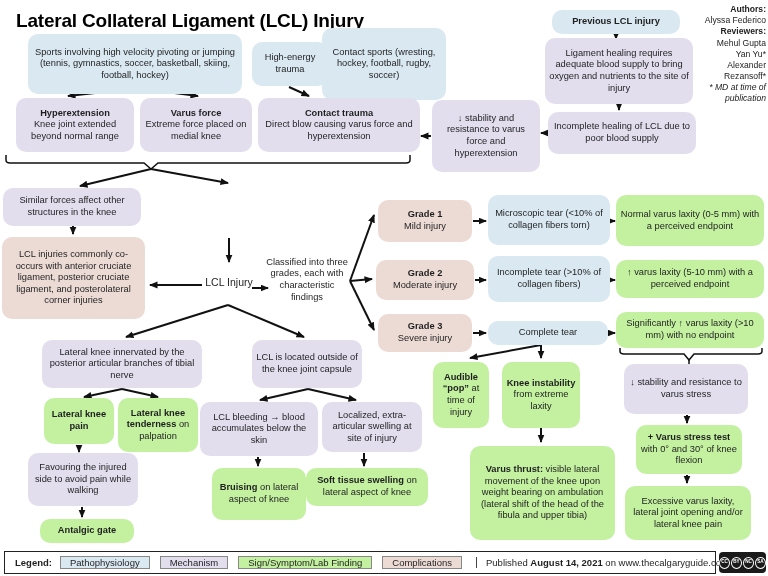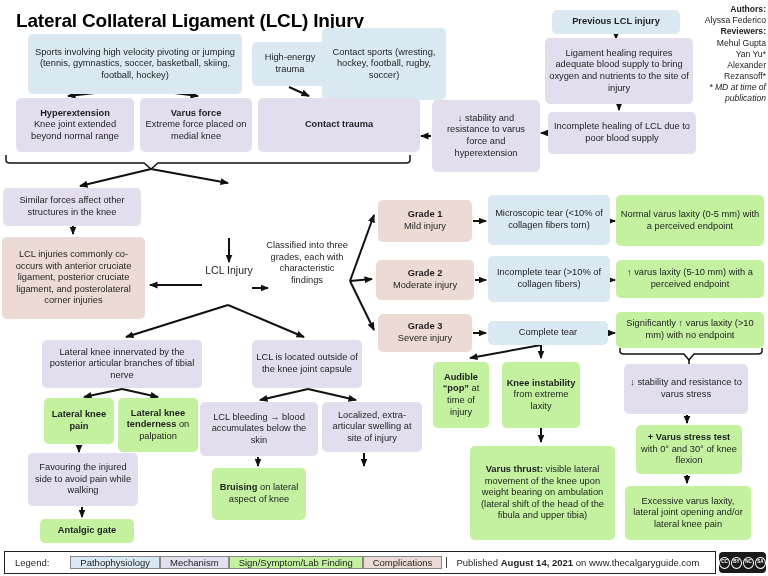--- a/index.html
+++ b/index.html
@@ -5,37 +5,37 @@
   html,body{margin:0;padding:0;background:#fff;}
   .canvas{position:relative;width:768px;height:576px;background:#fff;overflow:hidden;
           font-family:"Liberation Sans","DejaVu Sans",sans-serif;color:#1f1f1f;}
   .title{position:absolute;left:8px;top:2px;margin:8px;font-size:19px;font-weight:bold;color:#000;letter-spacing:-0.2px;}
   .credits{position:absolute;top:4px;right:2px;width:78px;text-align:right;font-size:8.6px;line-height:1.3;color:#222;}
   .credits .b{font-weight:bold;}
   .credits .i{font-style:italic;}
   .arrows{position:absolute;left:0;top:0;z-index:0;}
   .ar{stroke:#111;stroke-width:2;fill:none;marker-end:url(#ah);}
   .br{stroke:#111;stroke-width:1.5;fill:none;}
-  .box{position:absolute;z-index:1;border-radius:5px;display:flex;flex-direction:column;
+  .box{position:absolute;z-index:1;border-radius:10px;display:flex;flex-direction:column;
        align-items:center;justify-content:center;text-align:center;
        font-size:9.3px;line-height:1.24;padding:8px 4px;box-sizing:border-box;}
   .t{width:100%;}
   .b{font-weight:bold;}
   .p{background:var(--pathophysiology);}
   .m{background:var(--mechanism);}
   .g{background:var(--sign);}
   .c{background:var(--complication);}
-  .freetext{position:absolute;z-index:1;display:flex;align-items:flex-start;justify-content:center;
+  .freetext{position:absolute;z-index:1;display:flex;align-items:center;justify-content:center;
             text-align:center;font-size:9.3px;line-height:1.25;box-sizing:border-box;}
   .lclhead{font-weight:normal;font-size:10.5px;line-height:1.3;}
   .legend{position:absolute;left:4px;top:551px;width:712px;height:23px;z-index:2;
           border:1.5px solid #222;box-sizing:border-box;display:flex;align-items:center;
           font-size:9.5px;background:#fff;}
-  .ll{padding:0 21px 0 10px;font-weight:normal;}
-  .cell{border:1px solid #888;padding:0 9px;margin-right:0;white-space:nowrap;}
+  .ll{padding:0 8px 0 10px;font-weight:bold;}
+  .cell{border:1px solid #888;padding:0 9px;margin-right:10px;white-space:nowrap;}
   .pub{border-left:1.2px solid #444;margin-left:4px;padding-left:9px;white-space:nowrap;}
   .ccbadge{position:absolute;right:2px;top:552px;width:47px;height:21px;z-index:2;background:#1a1a1a;
            border-radius:4px;display:flex;align-items:center;justify-content:center;gap:1px;}
   .ccc{width:10px;height:10px;border:1px solid #fff;border-radius:50%;color:#fff;
        font-size:4.6px;display:flex;align-items:center;justify-content:center;
        text-transform:uppercase;font-weight:bold;line-height:1;}
 </style>
 </head>
 <body>
 
@@ -126,20 +126,21 @@
     </div>
   <div class="box m" style="left:140px;top:98px;width:112px;height:54px">
       <div class="t">
         <div class="b">Varus force</div>
         <div>Extreme force placed on medial knee</div>
       </div>
     </div>
   <div class="box m" style="left:258px;top:98px;width:162px;height:54px">
       <div class="t">
         <div class="b">Contact trauma</div>
+        <div>Direct blow causing varus force and hyperextension</div>
       </div>
     </div>
   <div class="box m" style="left:432px;top:100px;width:108px;height:72px">
       <div class="t">↓ stability and resistance to varus force and hyperextension</div>
     </div>
   <div class="box m" style="left:548px;top:112px;width:148px;height:42px">
       <div class="t">Incomplete healing of LCL due to poor blood supply</div>
     </div>
 
   <div class="box m" style="left:3px;top:188px;width:138px;height:38px">
@@ -214,20 +215,23 @@
     </div>
 
   <div class="box m" style="left:200px;top:402px;width:118px;height:54px">
       <div class="t">LCL bleeding → blood accumulates below the skin</div>
     </div>
   <div class="box m" style="left:322px;top:402px;width:100px;height:50px">
       <div class="t">Localized, extra-articular swelling at site of injury</div>
     </div>
   <div class="box g" style="left:212px;top:468px;width:94px;height:52px">
       <div class="t"><span class="b">Bruising</span><span> on lateral aspect of knee</span></div>
+    </div>
+  <div class="box g" style="left:306px;top:468px;width:122px;height:38px">
+      <div class="t"><span class="b">Soft tissue swelling</span><span> on lateral aspect of knee</span></div>
     </div>
 
   <div class="box g" style="left:433px;top:362px;width:56px;height:66px">
       <div class="t"><span class="b">Audible “pop”</span><span> at time of injury</span></div>
     </div>
   <div class="box g" style="left:502px;top:362px;width:78px;height:66px">
       <div class="t"><span class="b">Knee instability</span><span> from extreme laxity</span></div>
     </div>
   <div class="box g" style="left:470px;top:446px;width:145px;height:94px">
       <div class="t"><span class="b">Varus thrust:</span><span> visible lateral movement of the knee upon weight bearing on ambulation (lateral shift of the head of the fibula and upper tibia)</span></div>

